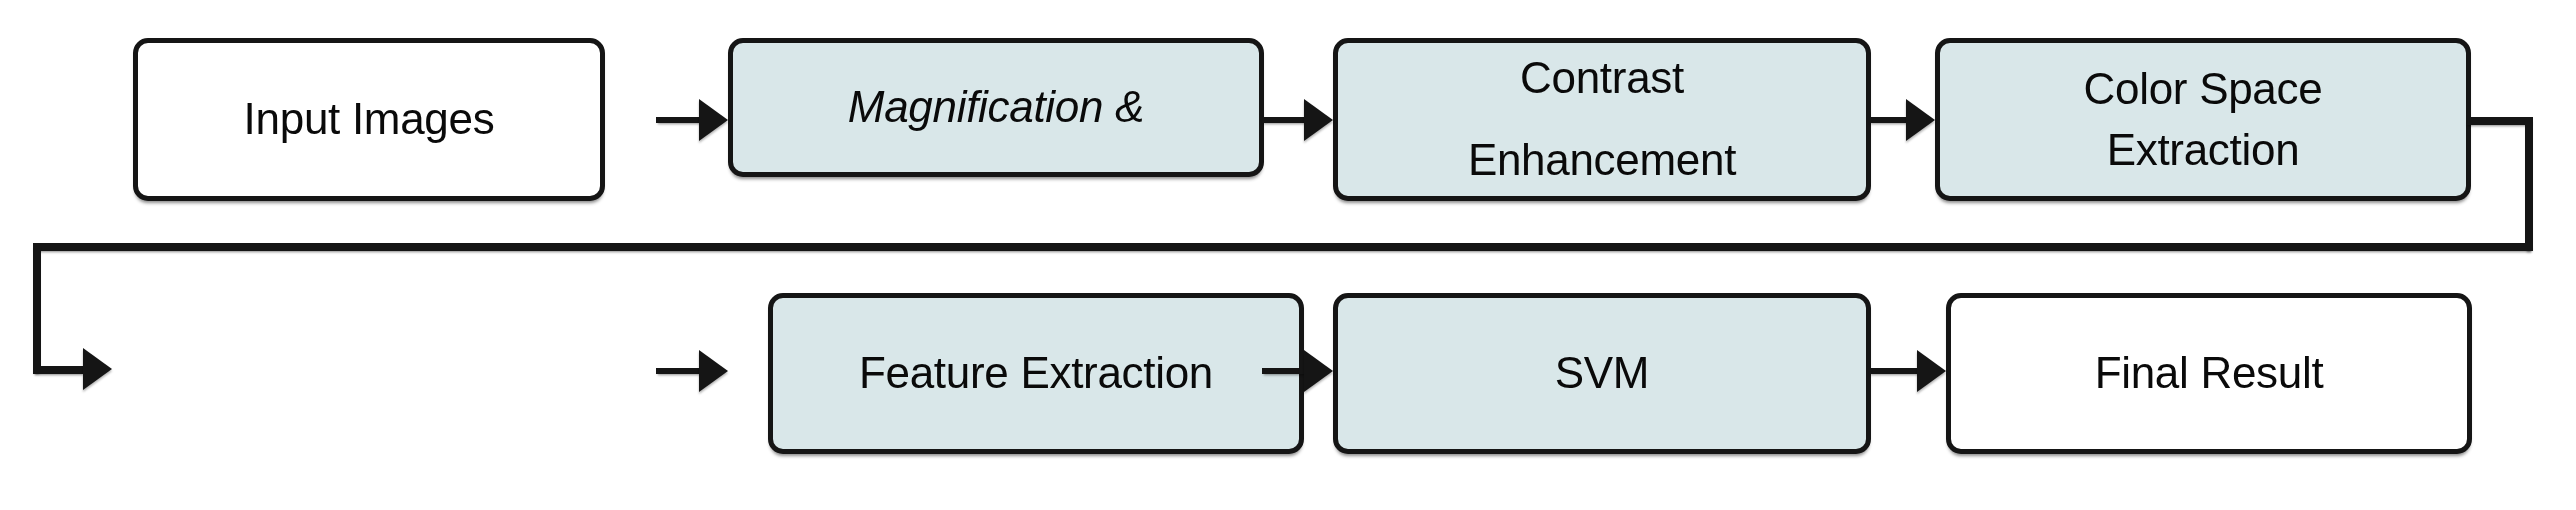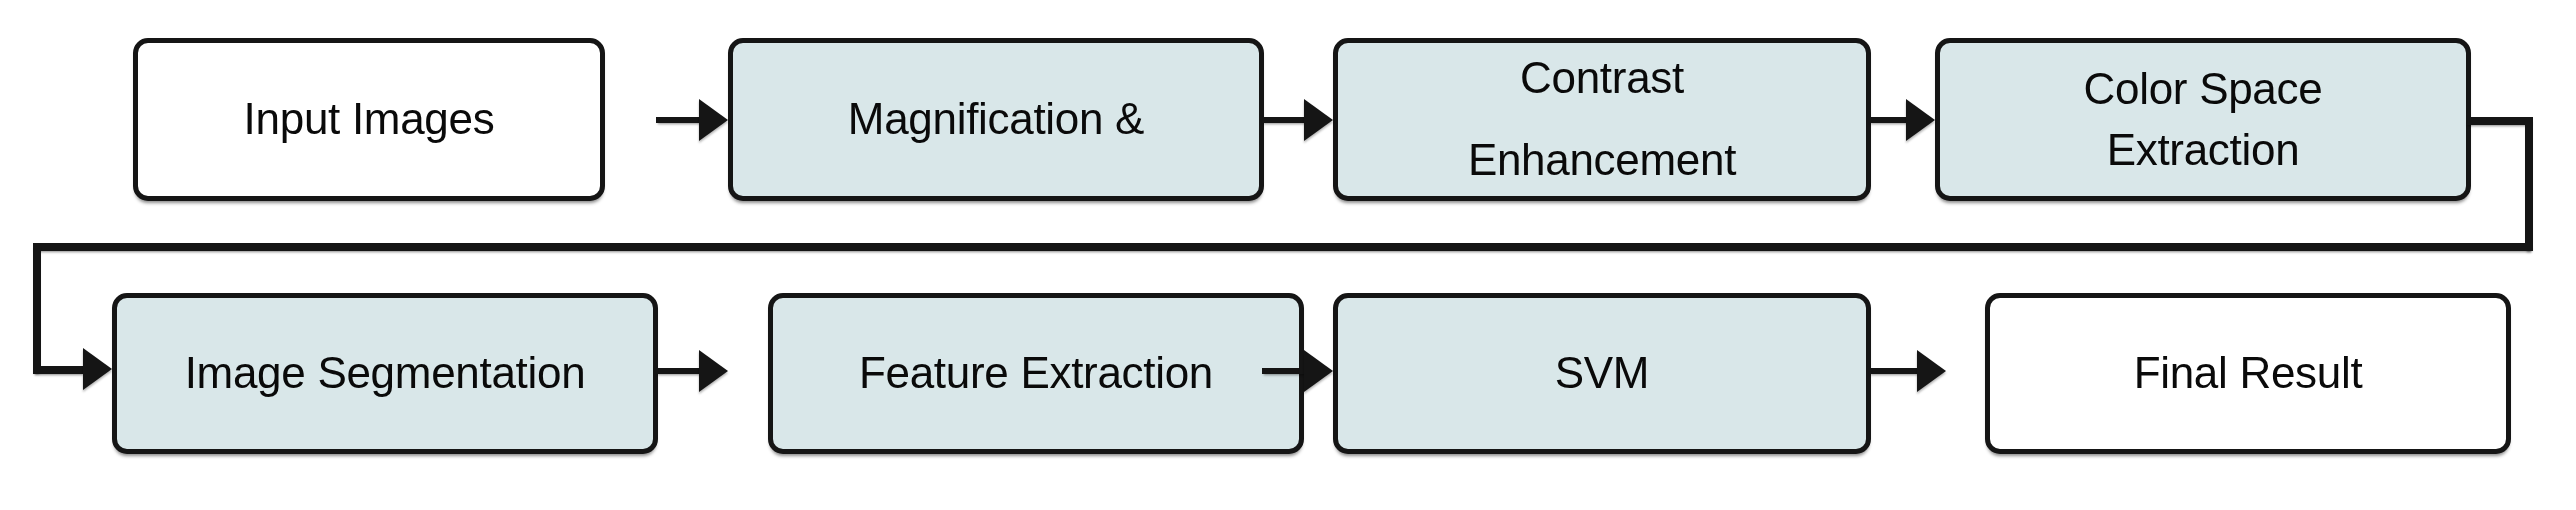--- a/index.html
+++ b/index.html
@@ -58,50 +58,46 @@
 </head>
 <body style="background: rgb(255, 255, 255);">
 
 <div class="canvas">
 
   <div class="node" style="left:114px; top:38px; width:472px; height:163px;margin-left:19px;" data-fill="plain">
     <span class="line">Input Images</span>
     <span class="line"></span>
   </div>
 
-  <div class="node" style="left:728px; top:38px; width:536px; height:163px;" data-fill="accent">
+  <div class="node" style="left:728px; top:38px; width:536px; height:139px;font-style:italic;" data-fill="accent">
     <span class="line">Magnification &amp;</span>
   </div>
 
   <div class="node" style="left:1333px; top:38px; width:538px; height:163px;gap:21px;" data-fill="accent">
     <span class="line">Contrast</span>
     <span class="line">Enhancement</span>
   </div>
 
   <div class="node" style="left:1935px; top:38px; width:536px; height:163px;" data-fill="accent">
     <span class="line">Color Space</span>
     <span class="line">Extraction</span>
   </div>
 
-  <div class="node" style="left:112px; top:293px; width:546px; height:161px;" data-fill="accent">
-    <span class="line">Image Segmentation</span>
-    <span class="line"></span>
-  </div>
 
   <div class="node" style="left:768px; top:293px; width:536px; height:161px;align-items:center;" data-fill="accent">
     <span class="line">Feature Extraction</span>
     <span class="line"></span>
   </div>
 
   <div class="node" style="left:1333px; top:293px; width:538px; height:161px;text-align:right;" data-fill="accent">
     <span class="line">SVM</span>
     <span class="line"></span>
   </div>
 
-  <div class="node" style="left:1946px; top:293px; width:526px; height:161px;margin-left:39px;" data-fill="plain">
+  <div class="node" style="left:1946px; top:293px; width:526px; height:161px;" data-fill="plain">
     <span class="line">Final Result</span>
     <span class="line"></span>
   </div>
 
   <div class="hline" style="left:656px; top:117px; width:46px;"></div>
   <div class="head" style="left:699px; top:99px;"></div>
 
   <div class="hline" style="left:1262px; top:117px; width:45px;"></div>
   <div class="head" style="left:1304px; top:99px;"></div>
 

